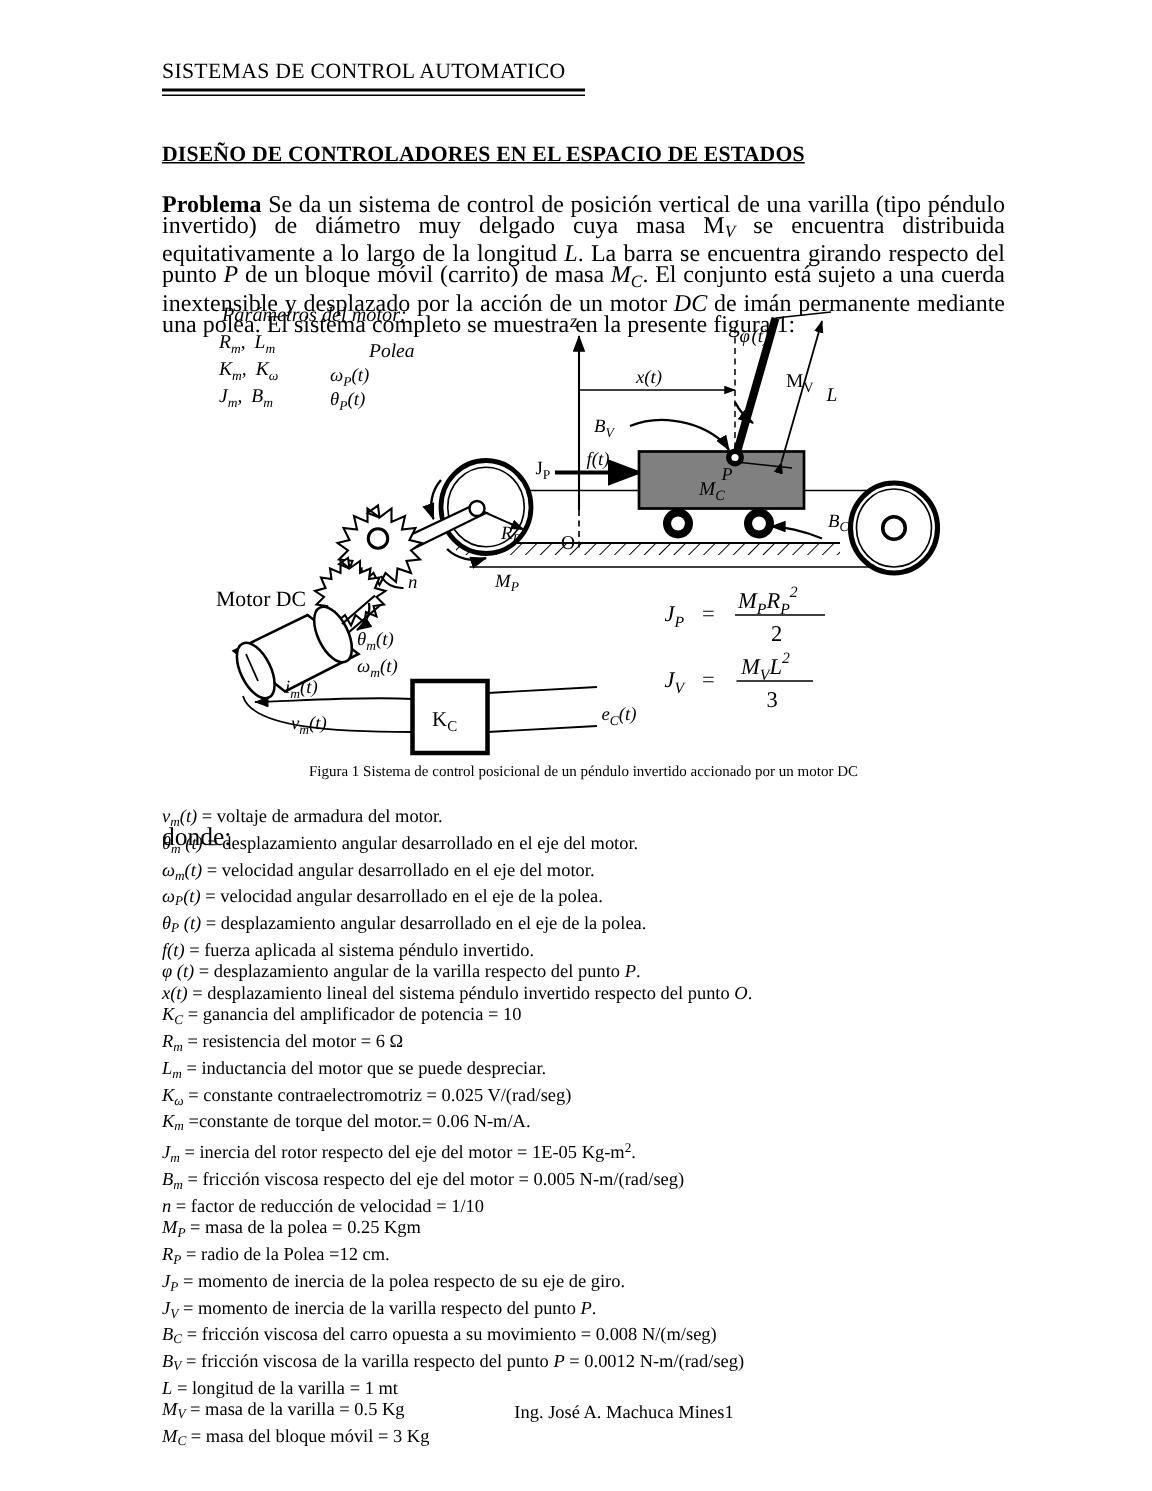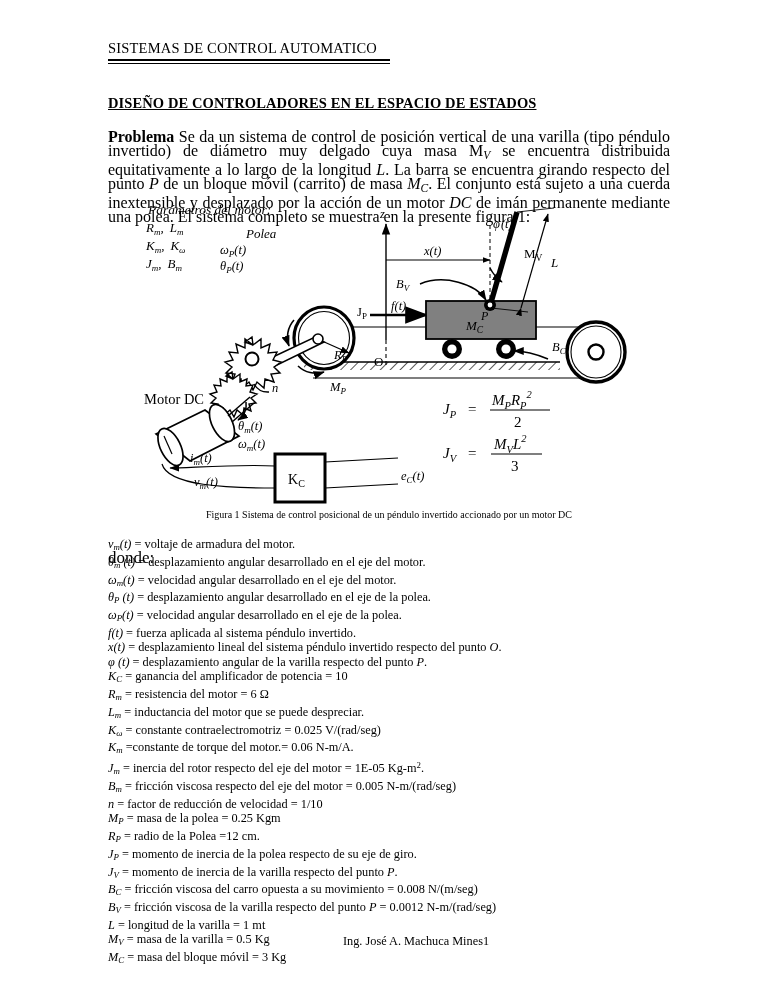--- a/index.html
+++ b/index.html
@@ -229,25 +229,25 @@
     </svg>
   </div>
 
   <div class="caption">Figura 1 Sistema de control posicional de un péndulo invertido accionado por un motor DC</div>
   <div class="donde">donde:</div>
 
   <div class="defs">
       <div class="row"><i>v<sub>m</sub>(t)</i> = voltaje de armadura del motor.</div>
       <div class="row"><i>θ<sub>m</sub> (t)</i> = desplazamiento angular desarrollado en el eje del motor.</div>
       <div class="row"><i>ω<sub>m</sub>(t)</i> = velocidad angular desarrollado en el eje del motor.</div>
+      <div class="row"><i>ω<sub>P</sub>(t)</i> = velocidad angular desarrollado en el eje de la polea.</div>
       <div class="row"><i>θ<sub>P</sub> (t)</i> = desplazamiento angular desarrollado en el eje de la polea.</div>
-      <div class="row"><i>ω<sub>P</sub>(t)</i> = velocidad angular desarrollado en el eje de la polea.</div>
       <div class="row"><i>f(t)</i> = fuerza aplicada al sistema péndulo invertido.</div>
+      <div class="row"><i>φ (t)</i> = desplazamiento angular de la varilla respecto del punto <i>P</i>.</div>
       <div class="row"><i>x(t)</i> = desplazamiento lineal del sistema péndulo invertido respecto del punto <i>O</i>.</div>
-      <div class="row"><i>φ (t)</i> = desplazamiento angular de la varilla respecto del punto <i>P</i>.</div>
       <div class="row"><i>K<sub>C</sub></i> = ganancia del amplificador de potencia = 10</div>
       <div class="row"><i>R<sub>m</sub></i> = resistencia del motor  = 6 Ω</div>
       <div class="row"><i>L<sub>m</sub></i> = inductancia del motor que se puede despreciar.</div>
       <div class="row"><i>K<sub>ω</sub></i> = constante contraelectromotriz = 0.025 V/(rad/seg)</div>
       <div class="row"><i>K<sub>m</sub></i> =constante de torque del motor.= 0.06 N-m/A.</div>
       <div class="row"><i>J<sub>m</sub></i> = inercia del rotor respecto del eje del motor = 1E-05 Kg-m<sup>2</sup>.</div>
       <div class="row"><i>B<sub>m</sub></i> = fricción viscosa respecto del eje del motor = 0.005 N-m/(rad/seg)</div>
       <div class="row"><i>n</i> = factor de reducción de velocidad = 1/10</div>
       <div class="row"><i>M<sub>P</sub></i> = masa de la polea = 0.25 Kgm</div>
       <div class="row"><i>R<sub>P</sub></i> = radio de la Polea =12 cm.</div>

